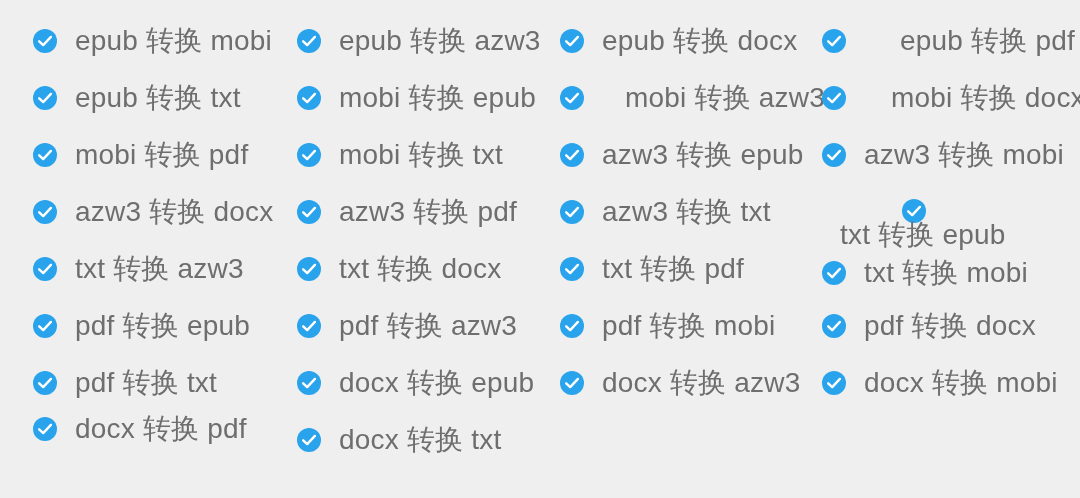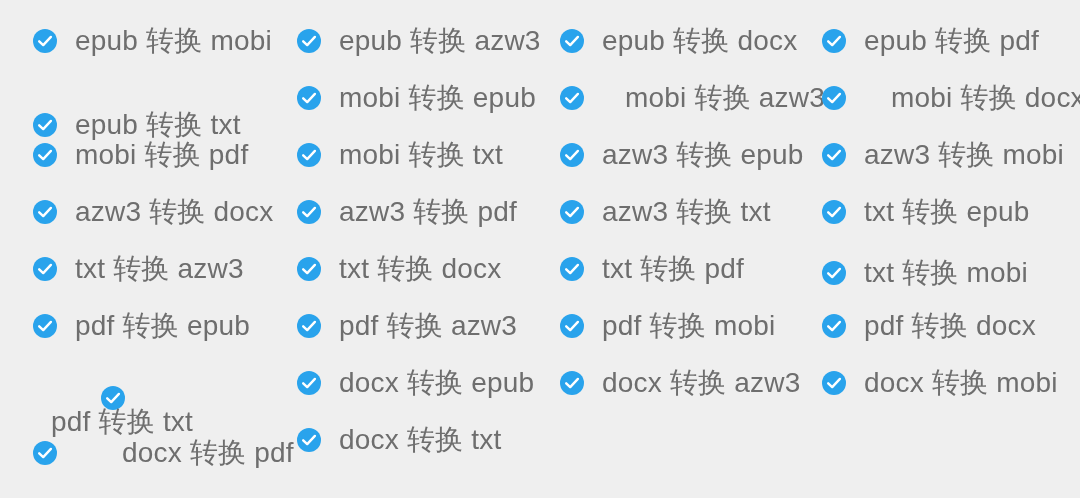--- a/index.html
+++ b/index.html
@@ -58,21 +58,21 @@
 
 <div id="feature-grid">
   <div class="feature-column col-1">
       <div class="feature-item" style="top: 28px;">
         <svg class="check-icon" viewBox="0 0 24 24">
           <circle cx="12" cy="12" r="12" fill="#29a3ec"></circle>
           <path d="M6.2 12.3 L10.2 16.1 L17.9 7.9" fill="none" stroke="#ffffff" stroke-width="2.4" stroke-linecap="round" stroke-linejoin="round"></path>
         </svg>
         <span class="feature-label">epub 转换 mobi</span>
       </div>
-      <div class="feature-item" style="top: 85px; margin-top: 27px;">
+      <div class="feature-item" style="top: 85px;">
         <svg class="check-icon" viewBox="0 0 24 24">
           <circle cx="12" cy="12" r="12" fill="#29a3ec"></circle>
           <path d="M6.2 12.3 L10.2 16.1 L17.9 7.9" fill="none" stroke="#ffffff" stroke-width="2.4" stroke-linecap="round" stroke-linejoin="round"></path>
         </svg>
         <span class="feature-label">epub 转换 txt</span>
       </div>
       <div class="feature-item" style="top: 142px;">
         <svg class="check-icon" viewBox="0 0 24 24">
           <circle cx="12" cy="12" r="12" fill="#29a3ec"></circle>
           <path d="M6.2 12.3 L10.2 16.1 L17.9 7.9" fill="none" stroke="#ffffff" stroke-width="2.4" stroke-linecap="round" stroke-linejoin="round"></path>
@@ -93,28 +93,28 @@
         </svg>
         <span class="feature-label">txt 转换 azw3</span>
       </div>
       <div class="feature-item" style="top: 313px;">
         <svg class="check-icon" viewBox="0 0 24 24">
           <circle cx="12" cy="12" r="12" fill="#29a3ec"></circle>
           <path d="M6.2 12.3 L10.2 16.1 L17.9 7.9" fill="none" stroke="#ffffff" stroke-width="2.4" stroke-linecap="round" stroke-linejoin="round"></path>
         </svg>
         <span class="feature-label">pdf 转换 epub</span>
       </div>
-      <div class="feature-item" style="top: 386px; flex-direction: column;">
+      <div class="feature-item" style="top: 370px;">
         <svg class="check-icon" viewBox="0 0 24 24">
           <circle cx="12" cy="12" r="12" fill="#29a3ec"></circle>
           <path d="M6.2 12.3 L10.2 16.1 L17.9 7.9" fill="none" stroke="#ffffff" stroke-width="2.4" stroke-linecap="round" stroke-linejoin="round"></path>
         </svg>
         <span class="feature-label">pdf 转换 txt</span>
       </div>
-      <div class="feature-item" style="top: 440px; gap: 47px;">
+      <div class="feature-item" style="top: 416px;">
         <svg class="check-icon" viewBox="0 0 24 24">
           <circle cx="12" cy="12" r="12" fill="#29a3ec"></circle>
           <path d="M6.2 12.3 L10.2 16.1 L17.9 7.9" fill="none" stroke="#ffffff" stroke-width="2.4" stroke-linecap="round" stroke-linejoin="round"></path>
         </svg>
         <span class="feature-label">docx 转换 pdf</span>
       </div>
     </div>
   <div class="feature-column col-2">
       <div class="feature-item" style="top: 28px;">
         <svg class="check-icon" viewBox="0 0 24 24">
@@ -218,42 +218,42 @@
       </div>
       <div class="feature-item" style="top: 370px;">
         <svg class="check-icon" viewBox="0 0 24 24">
           <circle cx="12" cy="12" r="12" fill="#29a3ec"></circle>
           <path d="M6.2 12.3 L10.2 16.1 L17.9 7.9" fill="none" stroke="#ffffff" stroke-width="2.4" stroke-linecap="round" stroke-linejoin="round"></path>
         </svg>
         <span class="feature-label">docx 转换 azw3</span>
       </div>
     </div>
   <div class="feature-column col-4">
-      <div class="feature-item" style="top: 28px;">
+      <div class="feature-item" style="top: 28px; gap: 36px;">
         <svg class="check-icon" viewBox="0 0 24 24">
           <circle cx="12" cy="12" r="12" fill="#29a3ec"></circle>
           <path d="M6.2 12.3 L10.2 16.1 L17.9 7.9" fill="none" stroke="#ffffff" stroke-width="2.4" stroke-linecap="round" stroke-linejoin="round"></path>
         </svg>
         <span class="feature-label">epub 转换 pdf</span>
       </div>
       <div class="feature-item" style="top: 85px; gap: 27px;">
         <svg class="check-icon" viewBox="0 0 24 24">
           <circle cx="12" cy="12" r="12" fill="#29a3ec"></circle>
           <path d="M6.2 12.3 L10.2 16.1 L17.9 7.9" fill="none" stroke="#ffffff" stroke-width="2.4" stroke-linecap="round" stroke-linejoin="round"></path>
         </svg>
         <span class="feature-label">mobi 转换 docx</span>
       </div>
       <div class="feature-item" style="top: 142px;">
         <svg class="check-icon" viewBox="0 0 24 24">
           <circle cx="12" cy="12" r="12" fill="#29a3ec"></circle>
           <path d="M6.2 12.3 L10.2 16.1 L17.9 7.9" fill="none" stroke="#ffffff" stroke-width="2.4" stroke-linecap="round" stroke-linejoin="round"></path>
         </svg>
         <span class="feature-label">azw3 转换 mobi</span>
       </div>
-      <div class="feature-item" style="top: 199px;">
+      <div class="feature-item" style="top: 199px; flex-direction: column;">
         <svg class="check-icon" viewBox="0 0 24 24">
           <circle cx="12" cy="12" r="12" fill="#29a3ec"></circle>
           <path d="M6.2 12.3 L10.2 16.1 L17.9 7.9" fill="none" stroke="#ffffff" stroke-width="2.4" stroke-linecap="round" stroke-linejoin="round"></path>
         </svg>
         <span class="feature-label">txt 转换 epub</span>
       </div>
       <div class="feature-item" style="top: 260px;">
         <svg class="check-icon" viewBox="0 0 24 24">
           <circle cx="12" cy="12" r="12" fill="#29a3ec"></circle>
           <path d="M6.2 12.3 L10.2 16.1 L17.9 7.9" fill="none" stroke="#ffffff" stroke-width="2.4" stroke-linecap="round" stroke-linejoin="round"></path>

